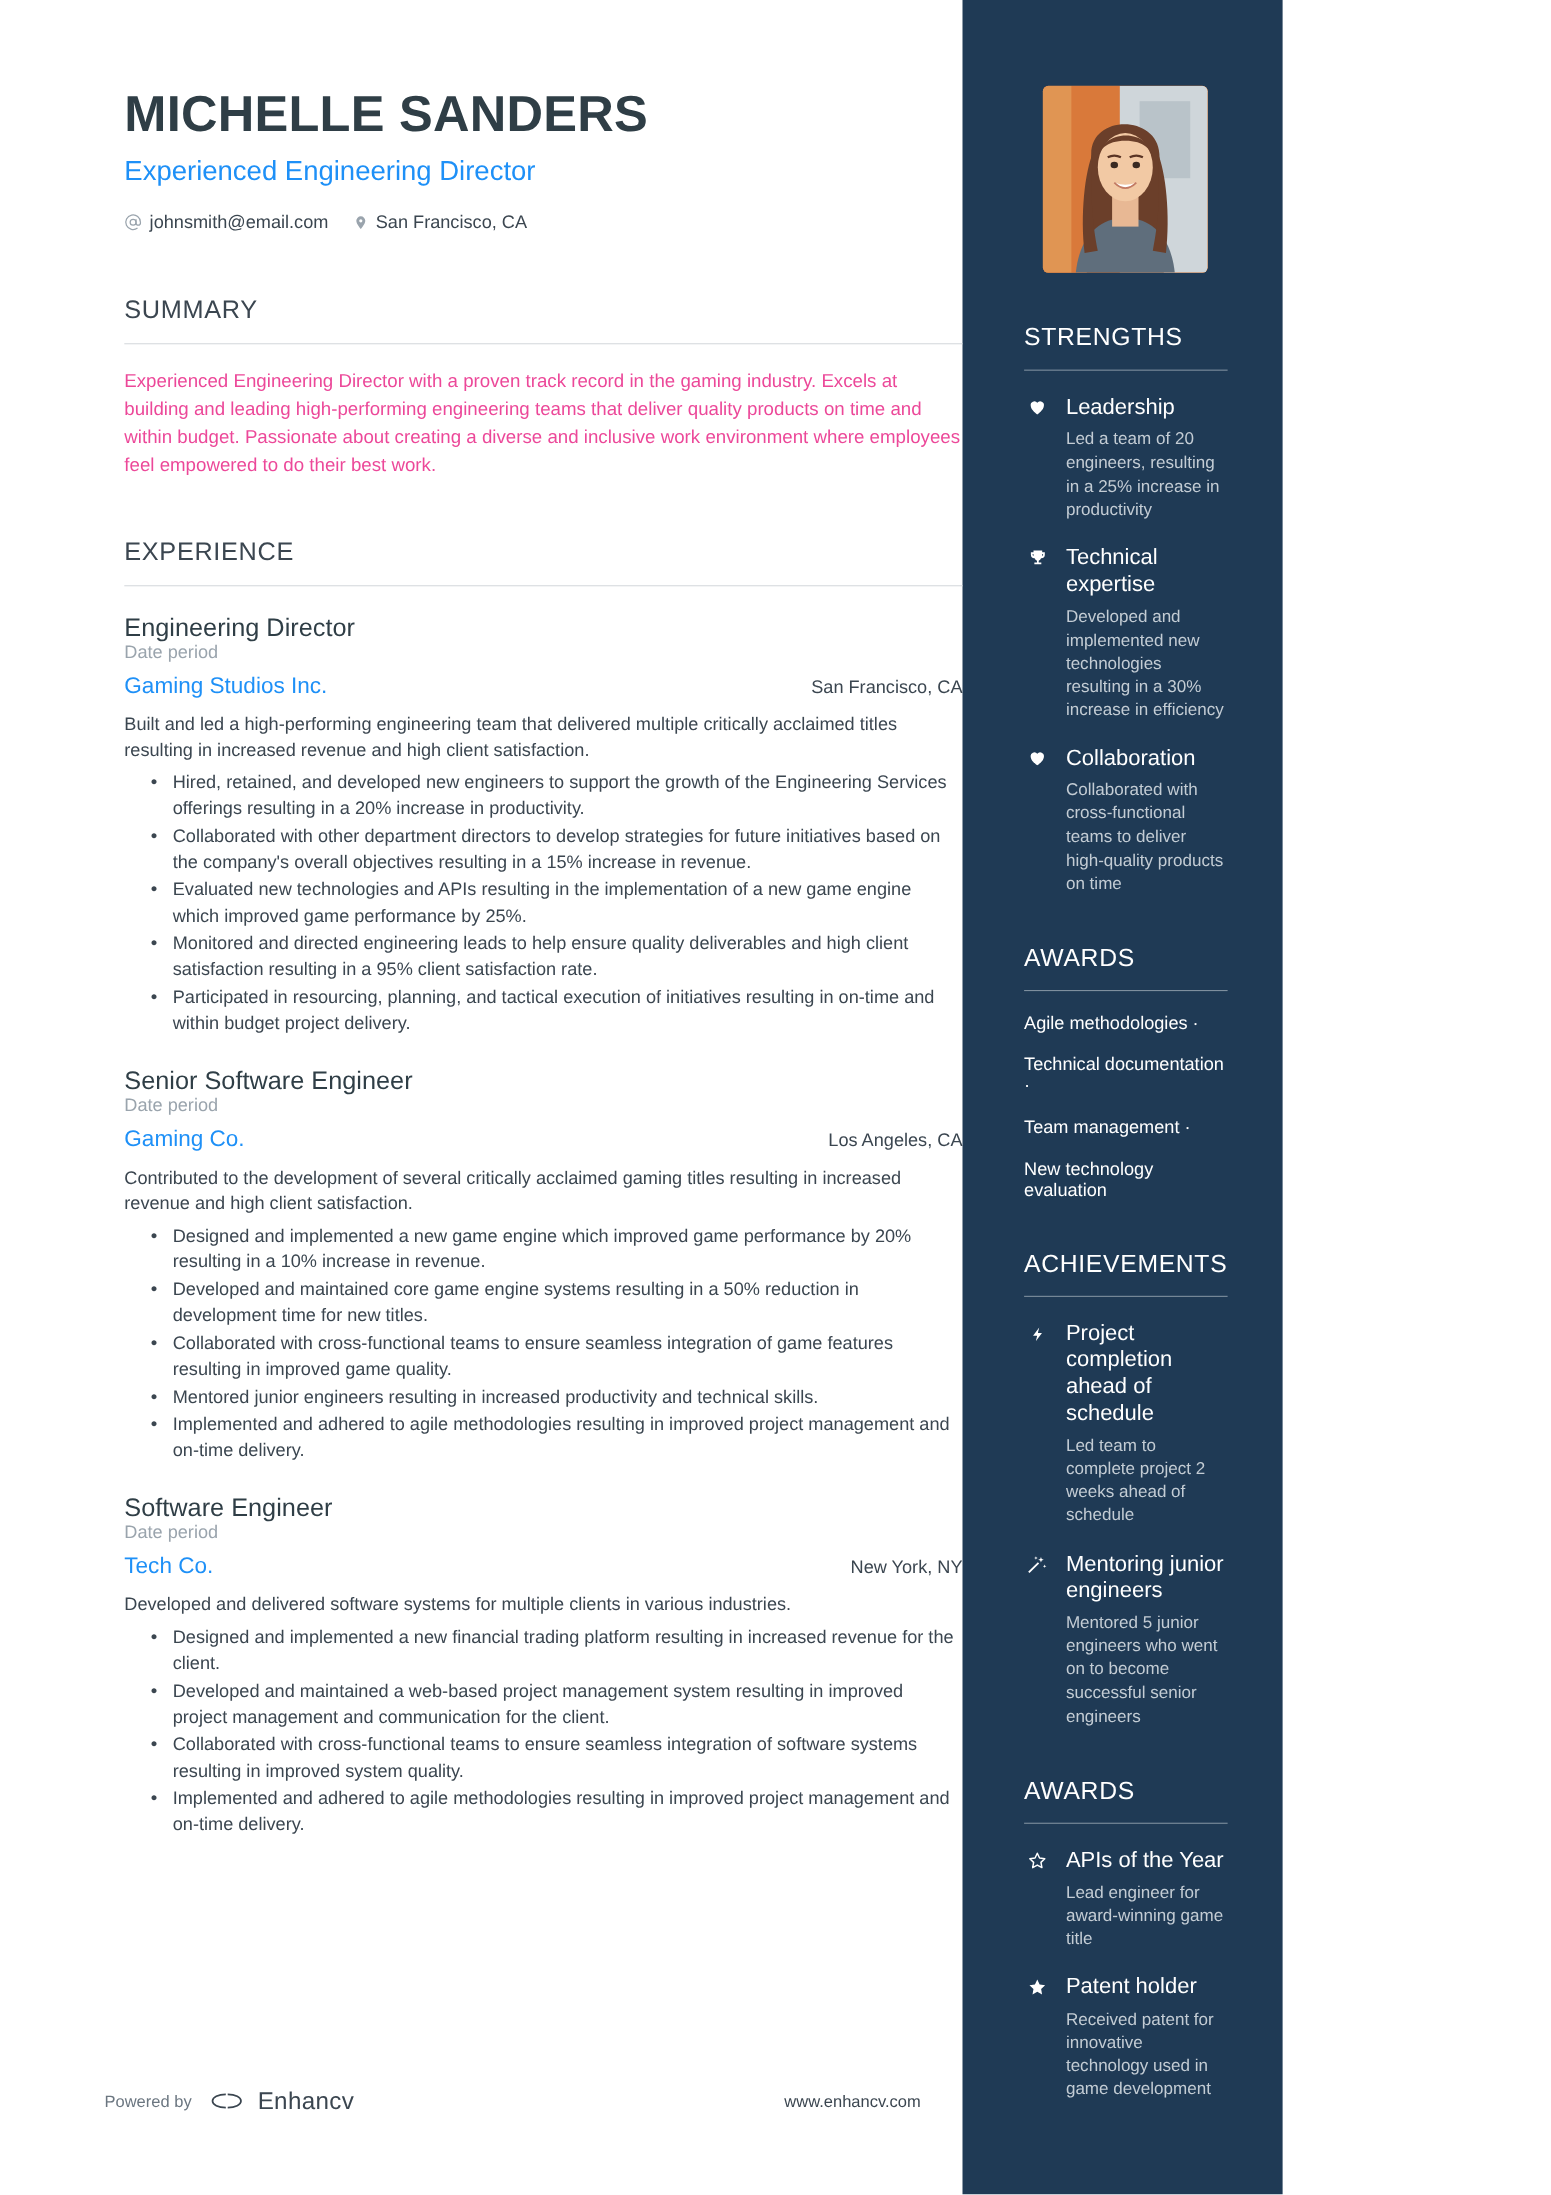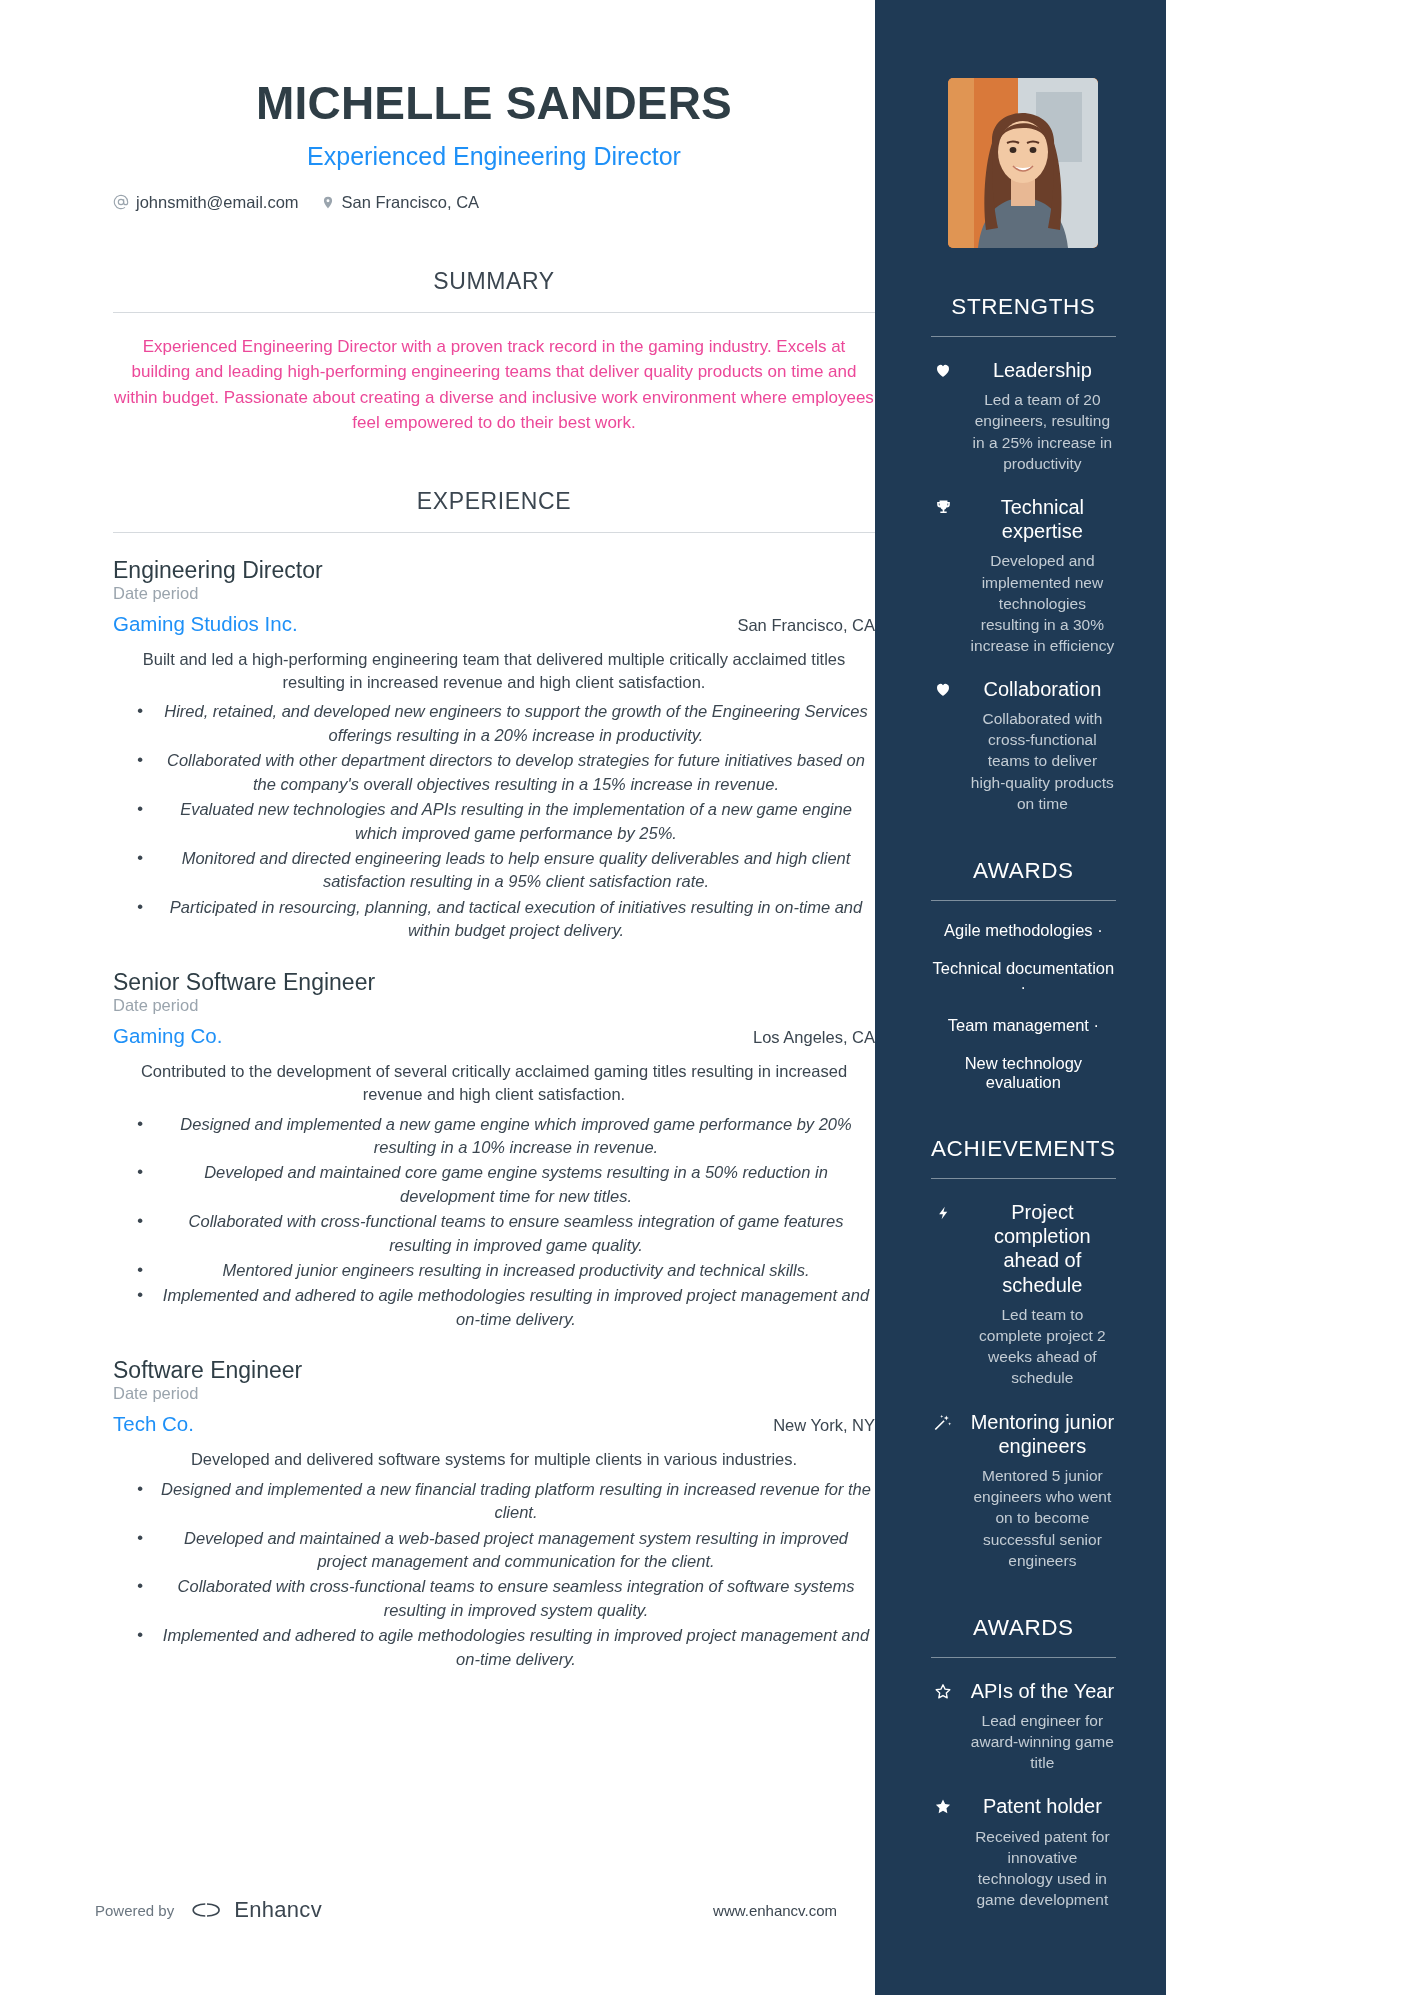--- a/index.html
+++ b/index.html
@@ -8,21 +8,20 @@
     height: 1995px;
     font-family: "Liberation Sans", sans-serif;
     background: #ffffff;
   }
   .page {
     position: relative;
     width: 1142px;
     height: 1995px;
     display: flex;
     background: #ffffff;
-    text-align: center;
   }
 
   
   .left {
     width: 925px;
     padding: 78px 0 0 113px;
     position: relative;
   }
   .left-inner { width: 762px; }
 
@@ -104,21 +103,20 @@
   .job-desc {
     margin-top: 12px;
     font-size: 16.5px;
     line-height: 1.42;
     color: #3b4650;
   }
   ul.bullets {
     margin-top: 6px;
     padding-left: 22px;
     list-style: none;
-    font-style: italic;
   }
   ul.bullets li {
     position: relative;
     font-size: 16.5px;
     line-height: 1.42;
     color: #3b4650;
     padding-left: 22px;
     margin-top: 2px;
   }
   ul.bullets li::before {

